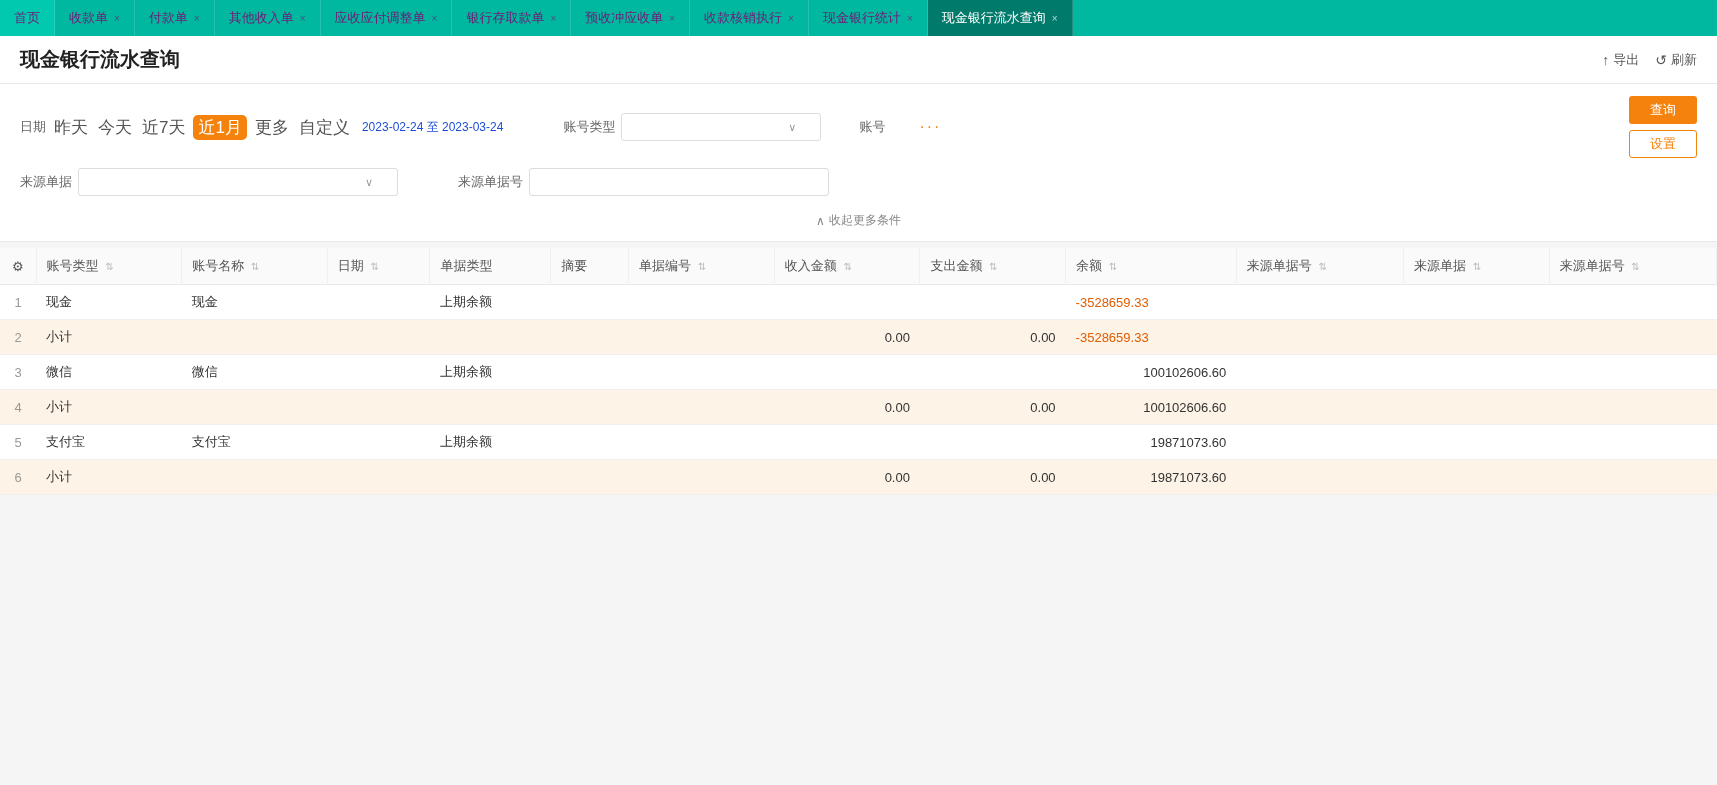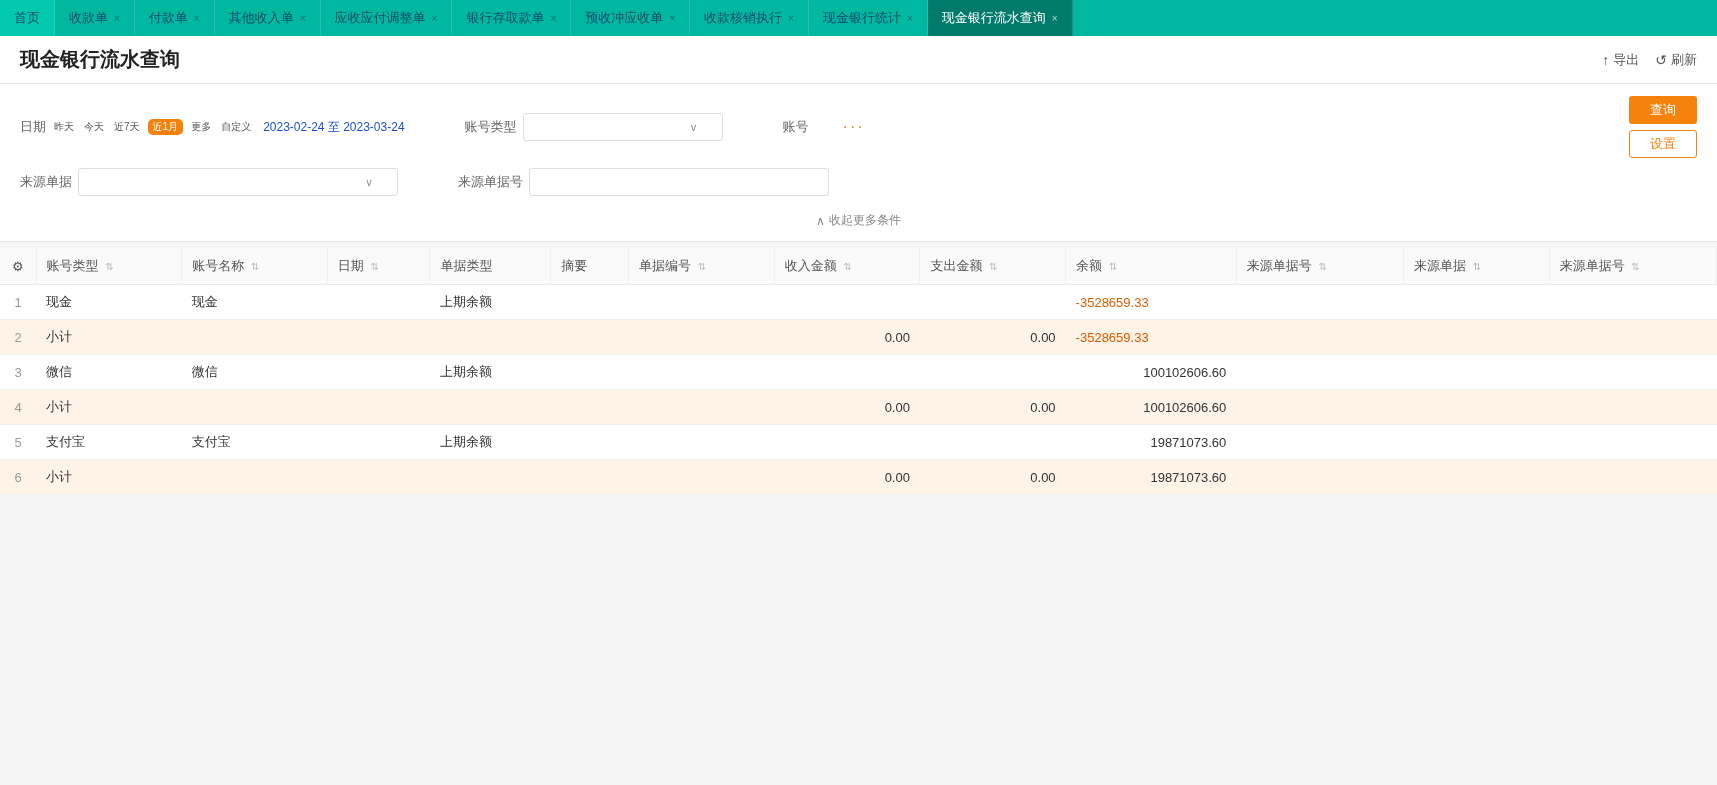--- a/index.html
+++ b/index.html
@@ -8,21 +8,21 @@
     
     .top-nav {
       background: #00b8a0;
       display: flex;
       align-items: center;
       height: 36px;
       padding: 0 0;
       overflow: hidden;
     }
     .nav-tab {
-      color: #0c4a6e;
+      color: #701a75;
       padding: 0 14px;
       height: 36px;
       display: flex;
       align-items: center;
       cursor: pointer;
       white-space: nowrap;
       font-size: 13px;
       gap: 4px;
       border-right: 1px solid rgba(255,255,255,0.15);
     }
@@ -91,21 +91,21 @@
       white-space: nowrap;
     }
     .date-options {
       display: flex;
       align-items: center;
       gap: 6px;
     }
     .date-opt {
       color: #555;
       cursor: pointer;
-      font-size: 10px;
+      font-size: 17px;
       padding: 1px 2px;
     }
     .date-opt.active {
       background: #f5820d;
       color: #fff;
       border-radius: 5px;
       padding: 1px 5px;
     }
     .date-range {
       color: #1d4ed8;
@@ -306,21 +306,21 @@
     </div>
 
     <div class="filter-item" style="margin-left:40px;">
       <span class="filter-label">账号类型</span>
       <div class="select-box" style="min-width:200px;">
         <span></span>
         <span class="arrow">∨</span>
       </div>
     </div>
 
-    <div class="filter-item" style="margin-left:40px;gap:34px;">
+    <div class="filter-item" style="margin-left:18px;gap:34px;">
       <span class="filter-label">账号</span>
       <span class="ellipsis-btn">···</span>
     </div>
 
     <div style="margin-left:auto; display:flex; flex-direction:column; gap:6px;">
       <button class="query-btn">查询</button>
       <button class="setting-btn">设置</button>
     </div>
   </div>
 

